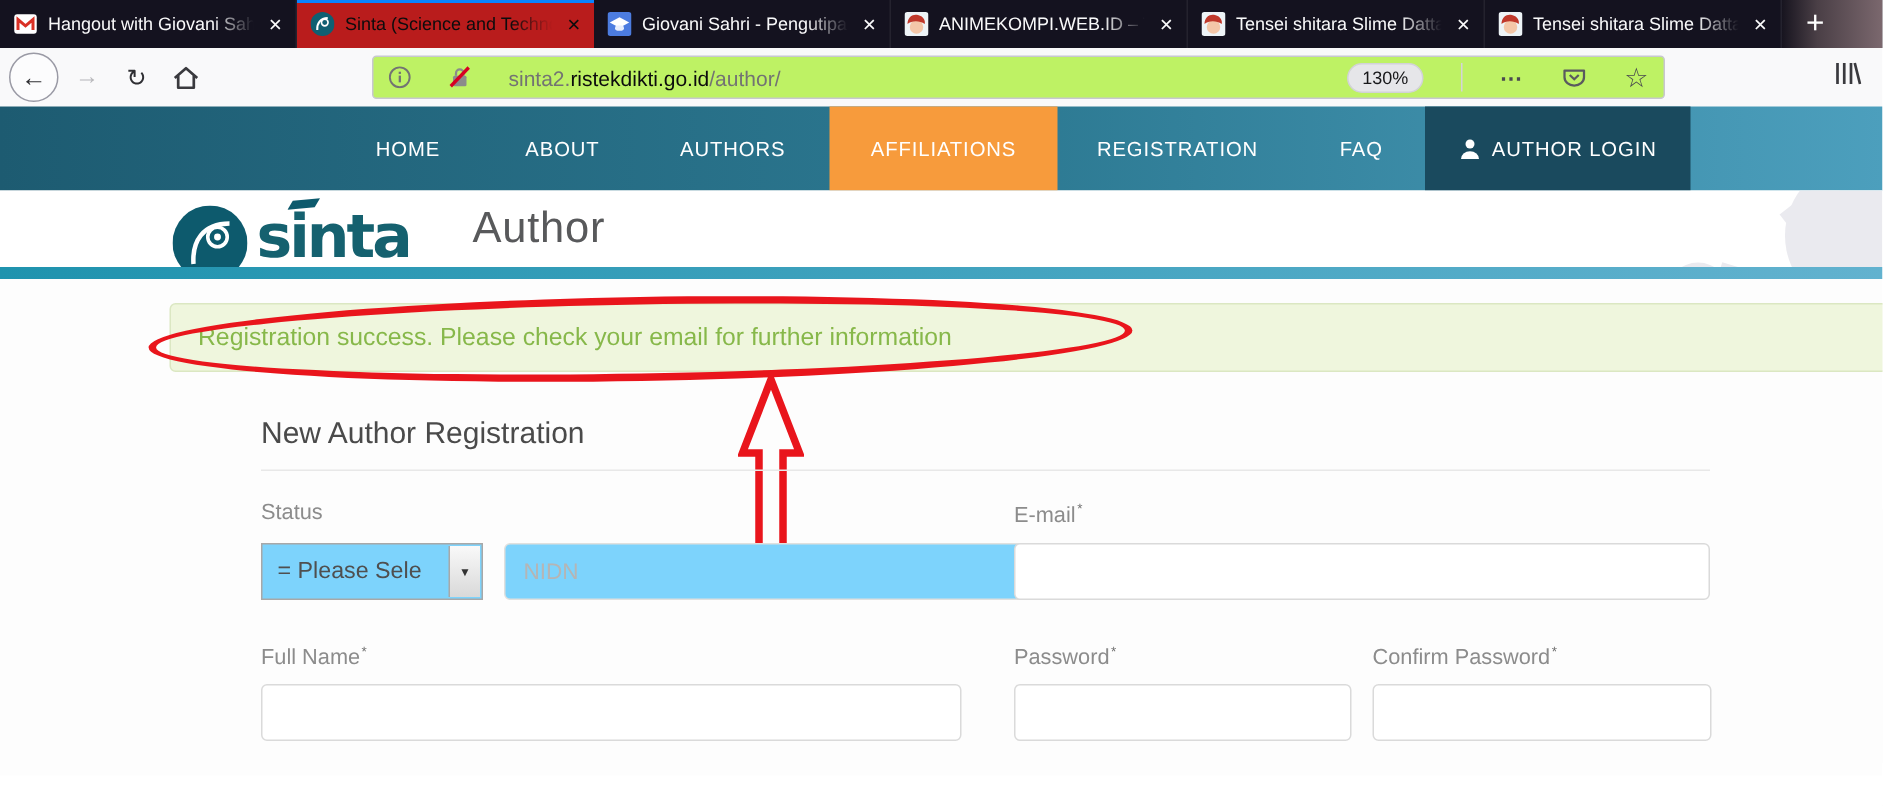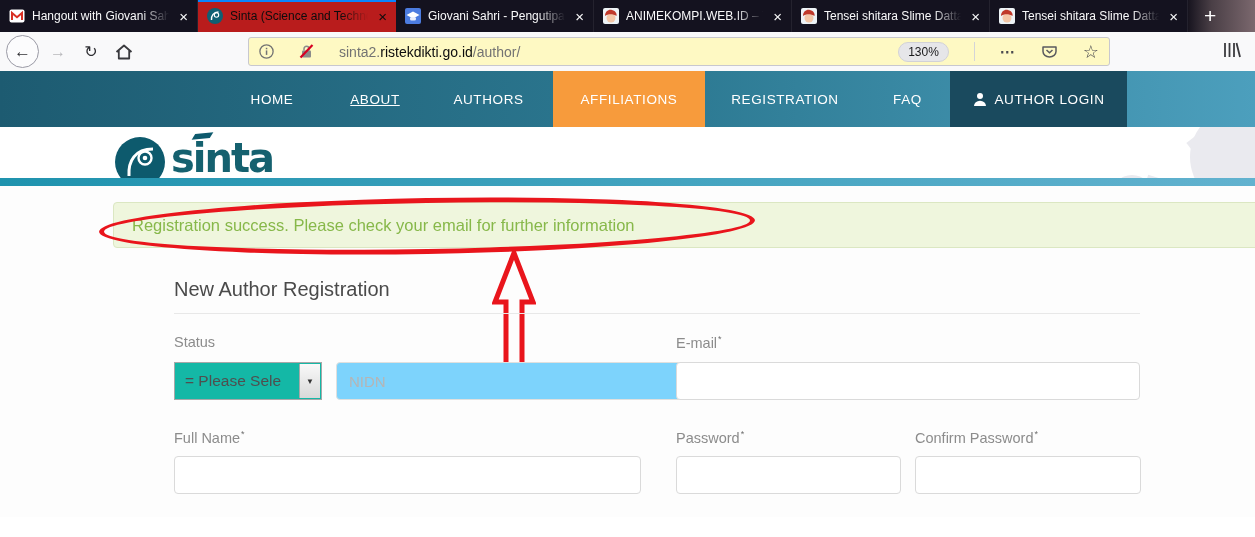--- a/index.html
+++ b/index.html
@@ -19,37 +19,37 @@
                  display:flex; align-items:center; justify-content:flex-start; }
   .newtab-btn { color:#fff; font-size:21px; font-weight:300; padding:0 16px; line-height:30px; }
 
   
   .toolbar { height:39px; background:#f9f9fa; display:flex; align-items:center; padding:0 6px; gap:5px; }
   .tb-btn { width:28px; height:28px; display:flex; align-items:center; justify-content:center;
             font-size:16px; color:#2f2f33; }
   .tb-back { width:33px; height:33px; border:1px solid #9a9aa5; border-radius:50%; background:#fcfcfd; font-size:17px; }
   .tb-fwd { color:#b8b8bb; }
   .tb-gap { width:100px; }
-  .urlbar { width:862px; height:29px; background:#fef9c3; border:1px solid #c8c8cf; border-radius:3px;
+  .urlbar { width:862px; height:29px; background:#bef264; border:1px solid #c8c8cf; border-radius:3px;
             display:flex; align-items:center; padding:0 10px; gap:25px; }
   .url-text { font-size:14px; color:#737373; white-space:nowrap; }
   .url-domain { color:#0c0c0d; }
   .zoom-pill { margin-left:auto; background:#e6e6e9; border:1px solid #d2d2d7; border-radius:11px;
                padding:2px 9px; font-size:12px; color:#18181a; }
   .url-divider { width:1px; height:19px; background:#d4d4d8; }
   .icon-more { font-size:15px; color:#4a4a4f; font-weight:bold; letter-spacing:1px; }
   .icon-star { font-size:18px; color:#4a4a4f; }
   .lib-btn { margin-left:auto; margin-right:8px; }
 
   
   .navbar { height:56px; display:flex; color:#fff; font-size:13.5px; letter-spacing:0.6px; font-weight:500;
             background:linear-gradient(90deg,#1d5b71 0%,#2d7a93 55%,#4c9fbd 100%); }
   .nav-item { display:flex; align-items:center; justify-content:center; height:100%; cursor:pointer; }
   .nw-spacer { width:218px; cursor:default; }
-  .nw-home { width:108px; } .nw-about { width:98px;text-decoration:underline; } .nw-authors { width:129px; }
+  .nw-home { width:108px; } .nw-about { width:98px; } .nw-authors { width:129px; }
   .nw-affil { width:152px; background:#f79b3c; }
   .nw-sources { width:128px; } .nw-reg { width:160px; } .nw-faq { width:85px; }
   .nw-login { width:177px; background:#1a4a5e; gap:8px; }
 
   
   .brandband { height:51px; background:#fff; position:relative; overflow:hidden; }
   .logo { position:absolute; left:115px; top:10px; display:flex; align-items:flex-start; cursor:pointer; }
   .logo-wordwrap { position:relative; margin-left:6px; }
   .logo-word { font-size:40px; font-weight:700; color:#15616f; line-height:42px; letter-spacing:-2px;
                font-family:"DejaVu Sans", sans-serif; }
@@ -89,21 +89,21 @@
   .tinput { position:absolute; height:38px; border:1px solid #dadada; border-radius:4px;
             font-size:15px; padding:0 12px; color:#555; background:#fff; font-family:inherit; outline:none; }
   .tinput::placeholder { color:#b5b5b5; }
   .inp-nidn { left:336px; top:176px; width:366px; background:#7dd3fc; border-color:#e0e0de; }
   .inp-email { left:676px; top:176px; width:464px; }
   .inp-fullname { left:174px; top:270px; width:467px; }
   .inp-password { left:676px; top:270px; width:225px; }
   .inp-confirm { left:915px; top:270px; width:226px; }
 
   .select-box { position:absolute; left:174px; top:176px; width:148px; height:38px;
-                border:1px solid #a8a8a8; background:#14b8a6; cursor:pointer; }
+                border:1px solid #a8a8a8; background:#7dd3fc; cursor:pointer; }
   .sel-text { display:block; line-height:36px; padding-left:10px; margin-right:23px;
               font-size:15.5px; color:#4f4f4f; white-space:nowrap; overflow:hidden; }
   .sel-btn { position:absolute; right:1px; top:1px; bottom:1px; width:21px;
              background:linear-gradient(#f9f9f9,#d9d9d9); border-left:1px solid #a8a8a8;
              display:flex; align-items:center; justify-content:center; font-size:8px; color:#333; }
 </style>
 </head>
 <body>
 
 <div class="tabbar">
@@ -230,20 +230,21 @@
       <path d="M14 39 C13 24 20 12 38 12" stroke="#fff" stroke-width="3" fill="none"></path>
       <circle cx="30" cy="21" r="6.5" fill="none" stroke="#fff" stroke-width="2.4"></circle>
       <circle cx="30" cy="21" r="2.3" fill="#fff"></circle>
     </svg>
     <div class="logo-wordwrap">
       <div class="logo-word">sinta</div>
       <div class="logo-cap"></div>
       <div class="logo-tagline">Science and Technology Index</div>
     </div>
   </div>
+  <div class="page-title">Author</div>
   <div class="decor">
     <div class="decor-b2"></div>
       <div class="decor-b1"></div>
       <div class="decor-c1"></div>
       <div class="decor-c2"></div>
   </div>
 </div>
 
 <div class="divbar"></div>
 

